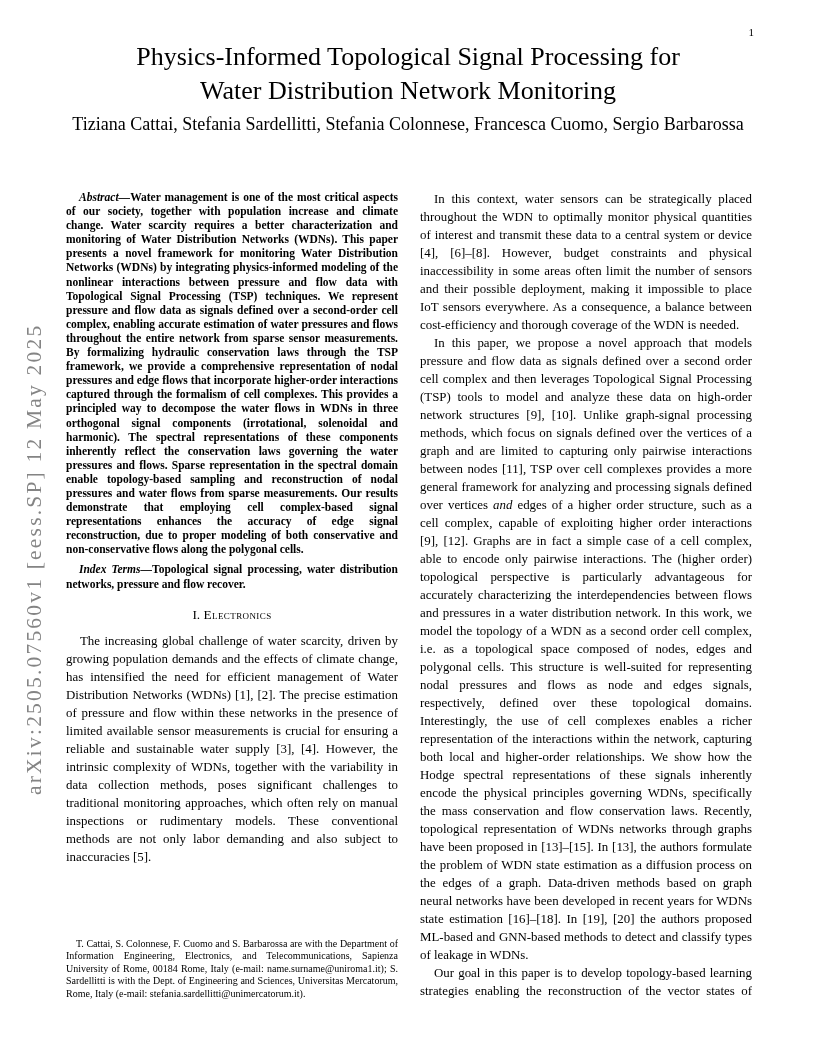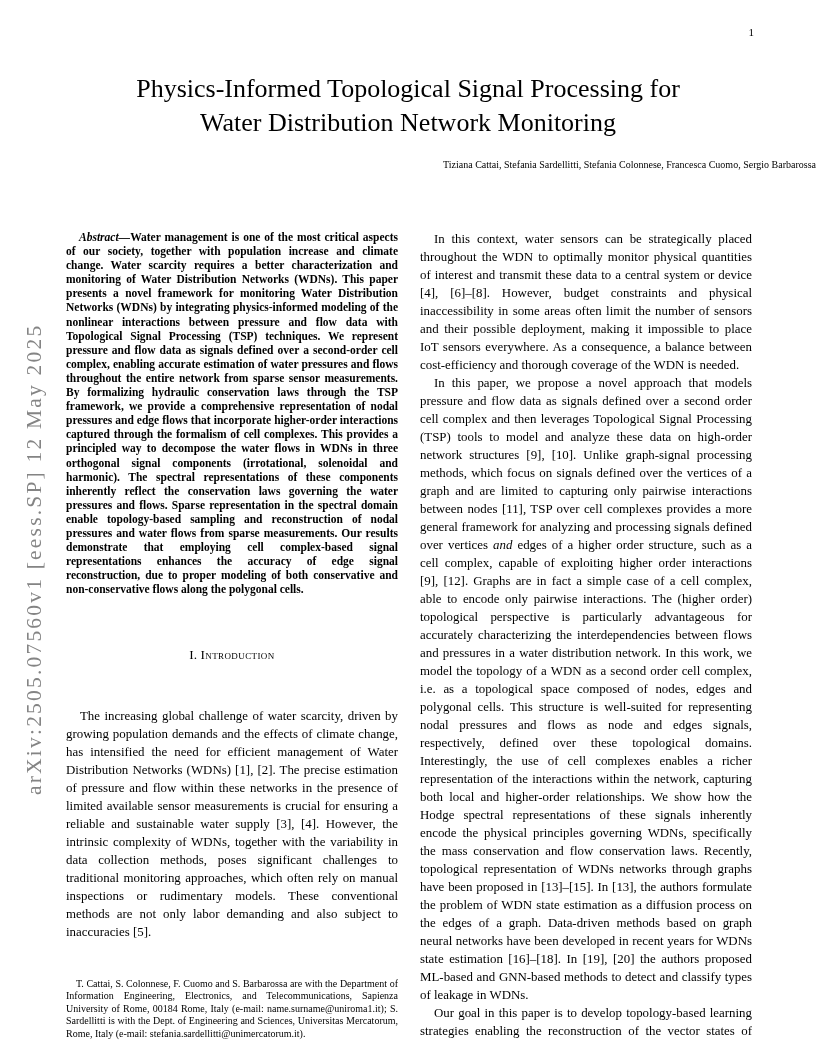--- a/index.html
+++ b/index.html
@@ -28,50 +28,48 @@
     top: 795px;
     left: 22px;
     transform-origin: 0 0;
     transform: rotate(-90deg);
     white-space: nowrap;
     font-size: 21.5px;
     letter-spacing: 2.2px;
     color: #848484;
   }
   .header {
-    padding-top: 72px;
+    padding-top: 40px;
     text-align: center;
   }
   .title-line {
     font-size: 26px;
     line-height: 34px;
   }
   .authors {
-    margin-top: 16px;
-    font-size: 10px;
+    margin-top: 8px;
+    font-size: 18px;
     line-height: 17px;
-    text-align: right;
   }
   .cols {
     display: flex;
     gap: 22px;
     margin-top: 57px;
     padding-left: 66px;
     padding-right: 64px;
     height: 810px;
     overflow: hidden;
   }
   .col {
     width: 332px;
     overflow: hidden;
   }
   .col-left {
     display: flex;
     flex-direction: column;
-    gap: 35px;
   }
   .abstract, .index-terms {
     font-weight: bold;
     font-size: 11.5px;
     line-height: 14.1px;
     text-align: justify;
     text-indent: 13px;
     margin: 0;
     hyphens: auto;
   }
@@ -123,22 +121,23 @@
     <div class="title-line">Physics-Informed Topological Signal Processing for</div>
     <div class="title-line">Water Distribution Network Monitoring</div>
     <div class="authors">Tiziana Cattai, Stefania Sardellitti, Stefania Colonnese, Francesca Cuomo, Sergio Barbarossa</div>
   </div>
 
   <div class="cols">
 
     <div class="col col-left">
       <p class="abstract"><span class="lbl">Abstract—</span><span>Water management is one of the most critical aspects of our society, together with population increase and climate change. Water scarcity requires a better characterization and monitoring of Water Distribution Networks (WDNs). This paper presents a novel framework for monitoring Water Distribution Networks (WDNs) by integrating physics-informed modeling of the nonlinear interactions between pressure and flow data with Topological Signal Processing (TSP) techniques. We represent pressure and flow data as signals defined over a second-order cell complex, enabling accurate estimation of water pressures and flows throughout the entire network from sparse sensor measurements. By formalizing hydraulic conservation laws through the TSP framework, we provide a comprehensive representation of nodal pressures and edge flows that incorporate higher-order interactions captured through the formalism of cell complexes. This provides a principled way to decompose the water flows in WDNs in three orthogonal signal components (irrotational, solenoidal and harmonic). The spectral representations of these components inherently reflect the conservation laws governing the water pressures and flows. Sparse representation in the spectral domain enable topology-based sampling and reconstruction of nodal pressures and water flows from sparse measurements. Our results demonstrate that employing cell complex-based signal representations enhances the accuracy of edge signal reconstruction, due to proper modeling of both conservative and non-conservative flows along the polygonal cells.</span></p>
 
+      <p class="index-terms"><span class="lbl">Index Terms—</span><span>Topological signal processing, water distribution networks, pressure and flow recover.</span></p>
 
-      <div class="sec-heading"><span>I.</span> <span class="sc">Introduction</span></div>
+      <div class="sec-heading"><span>I.</span> <span class="sc">Electronics</span></div>
 
       <p class="body-par">The increasing global challenge of water scarcity, driven by growing population demands and the effects of climate change, has intensified the need for efficient management of Water Distribution Networks (WDNs) [1], [2]. The precise estimation of pressure and flow within these networks in the presence of limited available sensor measurements is crucial for ensuring a reliable and sustainable water supply [3], [4]. However, the intrinsic complexity of WDNs, together with the variability in data collection methods, poses significant challenges to traditional monitoring approaches, which often rely on manual inspections or rudimentary models. These conventional methods are not only labor demanding and also subject to inaccuracies [5].</p>
 
       <div class="footnotes">
         <p>T. Cattai, S. Colonnese, F. Cuomo and S. Barbarossa are with the Department of Information Engineering, Electronics, and Telecommunications, Sapienza University of Rome, 00184 Rome, Italy (e-mail: name.surname@uniroma1.it); S. Sardellitti is with the Dept. of Engineering and Sciences, Universitas Mercatorum, Rome, Italy (e-mail: stefania.sardellitti@unimercatorum.it).</p>
       </div>
     </div>
 
     <div class="col col-right">
       <p class="body-par">In this context, water sensors can be strategically placed throughout the WDN to optimally monitor physical quantities of interest and transmit these data to a central system or device [4], [6]–[8]. However, budget constraints and physical inaccessibility in some areas often limit the number of sensors and their possible deployment, making it impossible to place IoT sensors everywhere. As a consequence, a balance between cost-efficiency and thorough coverage of the WDN is needed.</p>

